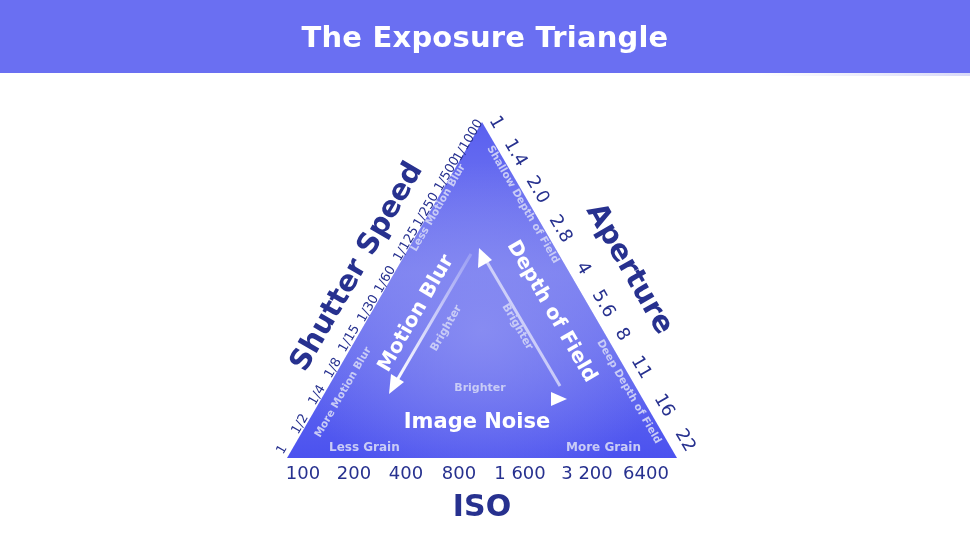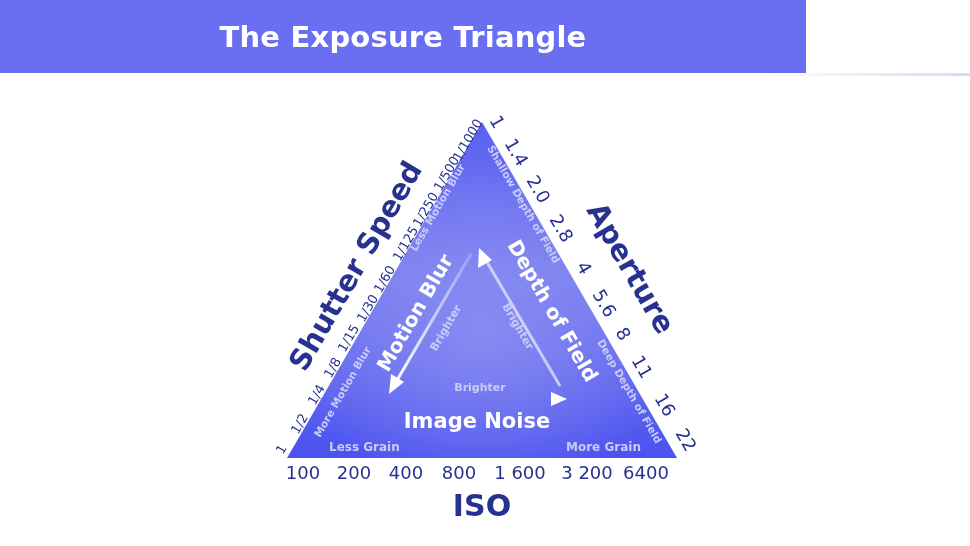--- a/index.html
+++ b/index.html
@@ -1,17 +1,17 @@
 <!DOCTYPE html>
 <html><head>
 <meta charset="utf-8">
 <style>
   html, body { margin:0; padding:0; }
   body { width:970px; height:546px; background:#ffffff; position:relative; overflow:hidden; font-family:"DejaVu Sans", sans-serif; }
-  .header { position:absolute; left:0; top:0; width:806px; height:73px; background:#6a6ff2; display:flex; align-items:center; justify-content:center; }
+  .header { position:absolute; left:0; top:0; width:970px; height:73px; background:#6a6ff2; display:flex; align-items:center; justify-content:center; }
   .header-shadow { position:absolute; left:0; top:73px; width:970px; height:3px; background:linear-gradient(90deg, #ffffff 0%, #ffffff 78%, #d8d9f8 100%); }
   .header-title { color:#ffffff; font-weight:bold; font-size:29px; letter-spacing:0.2px; }
   svg { position:absolute; left:0; top:0; }
   .dark { fill:#27318f; }
   .light { fill:#c9ccf6; }
   .white { fill:#ffffff; }
   text { font-family:"DejaVu Sans", sans-serif; }
 </style>
 </head>
 <body>

